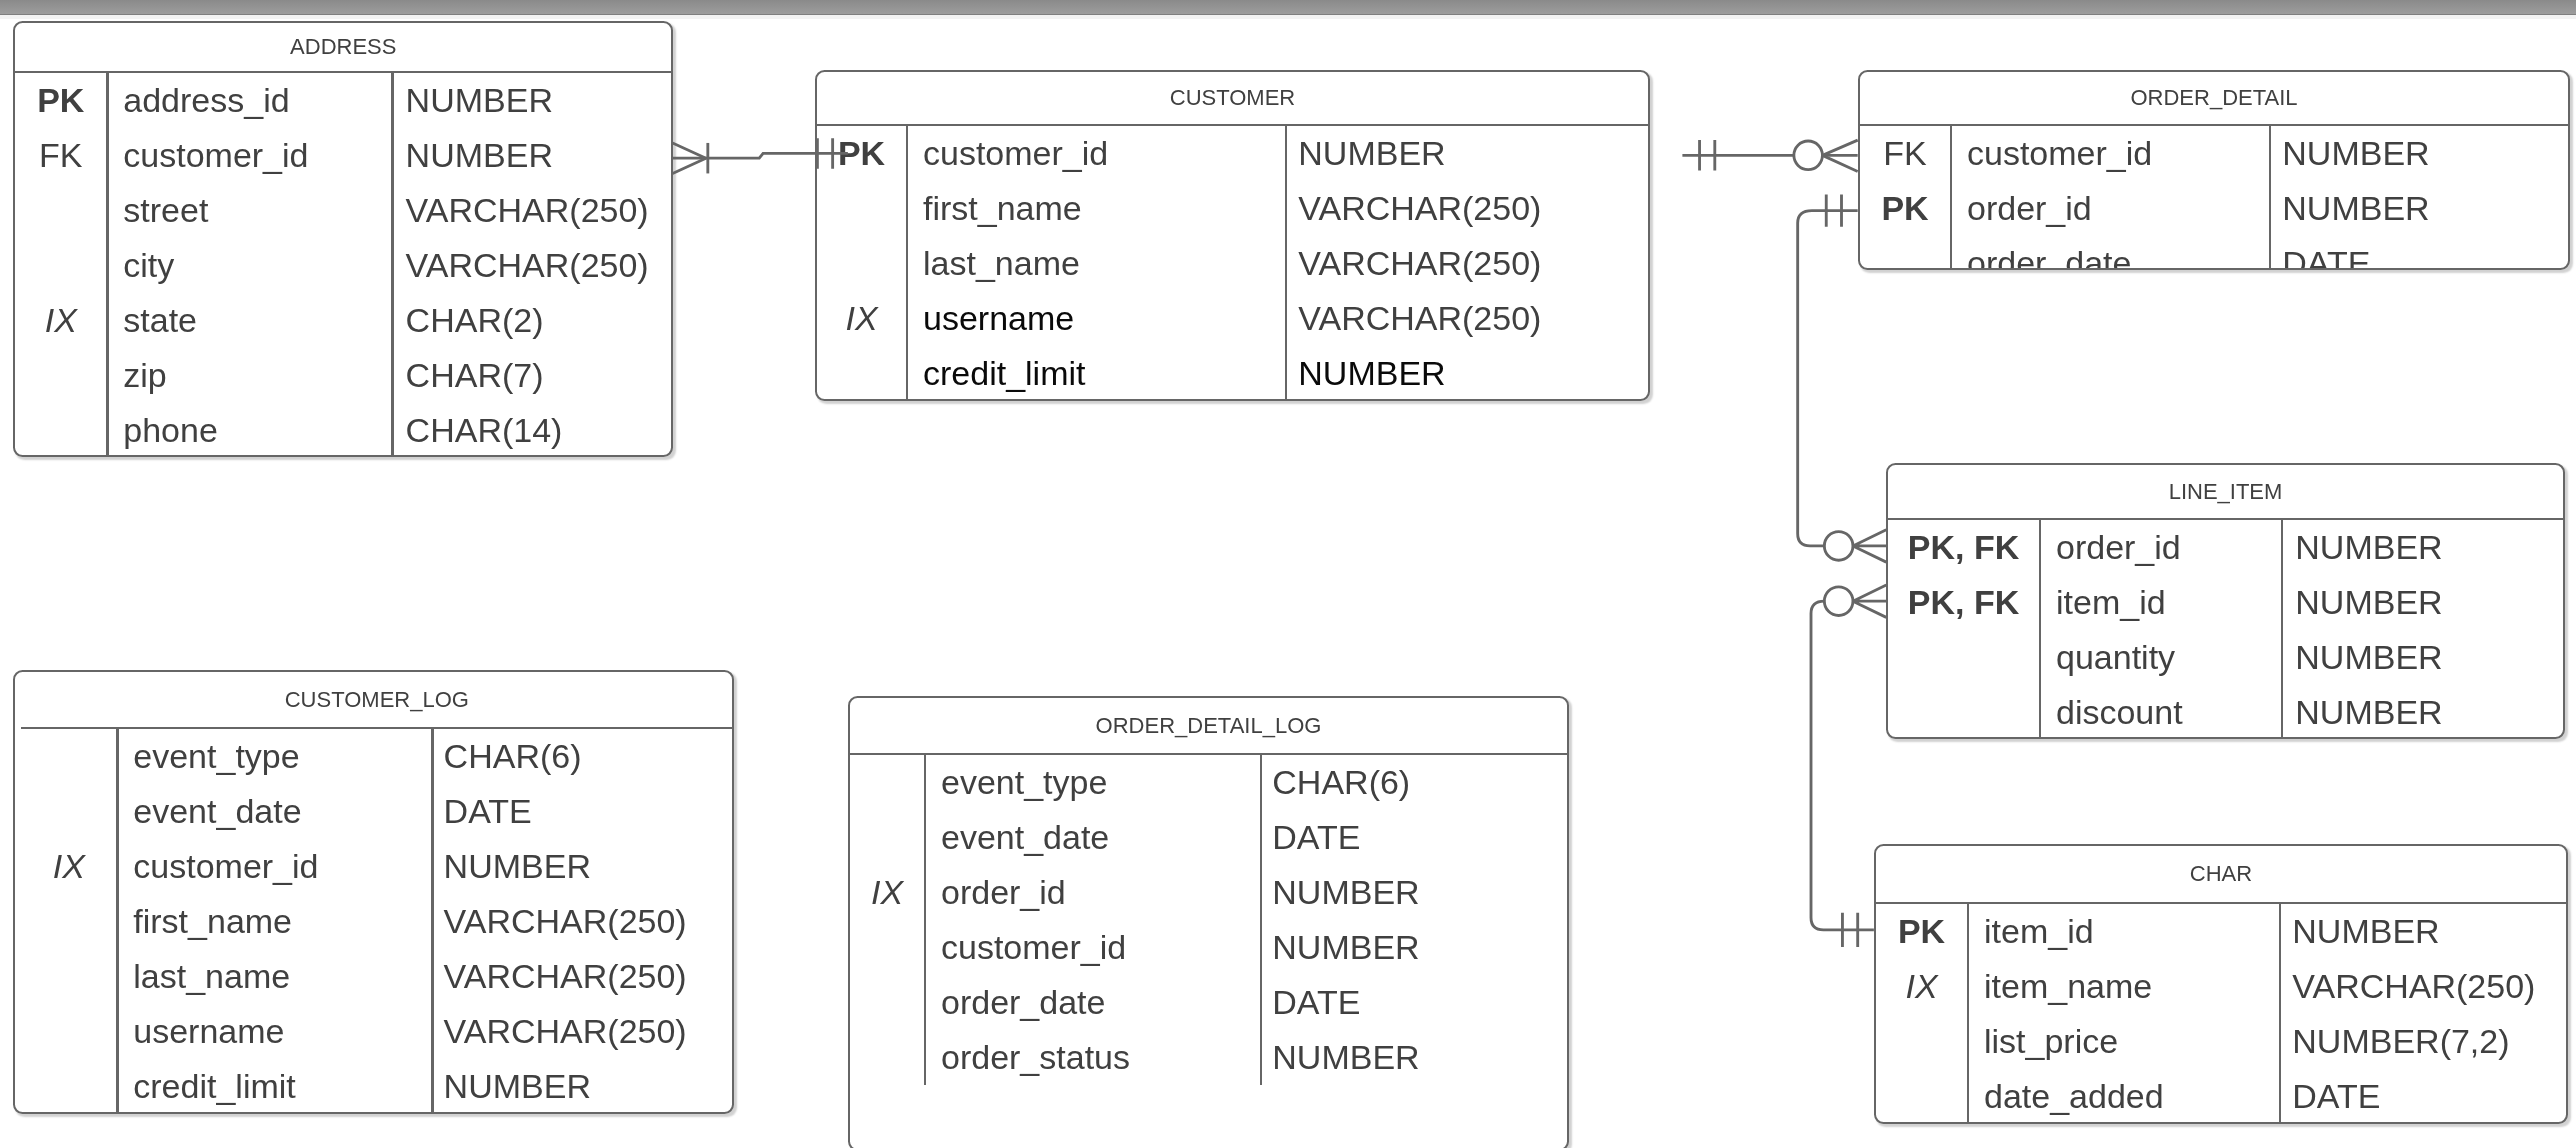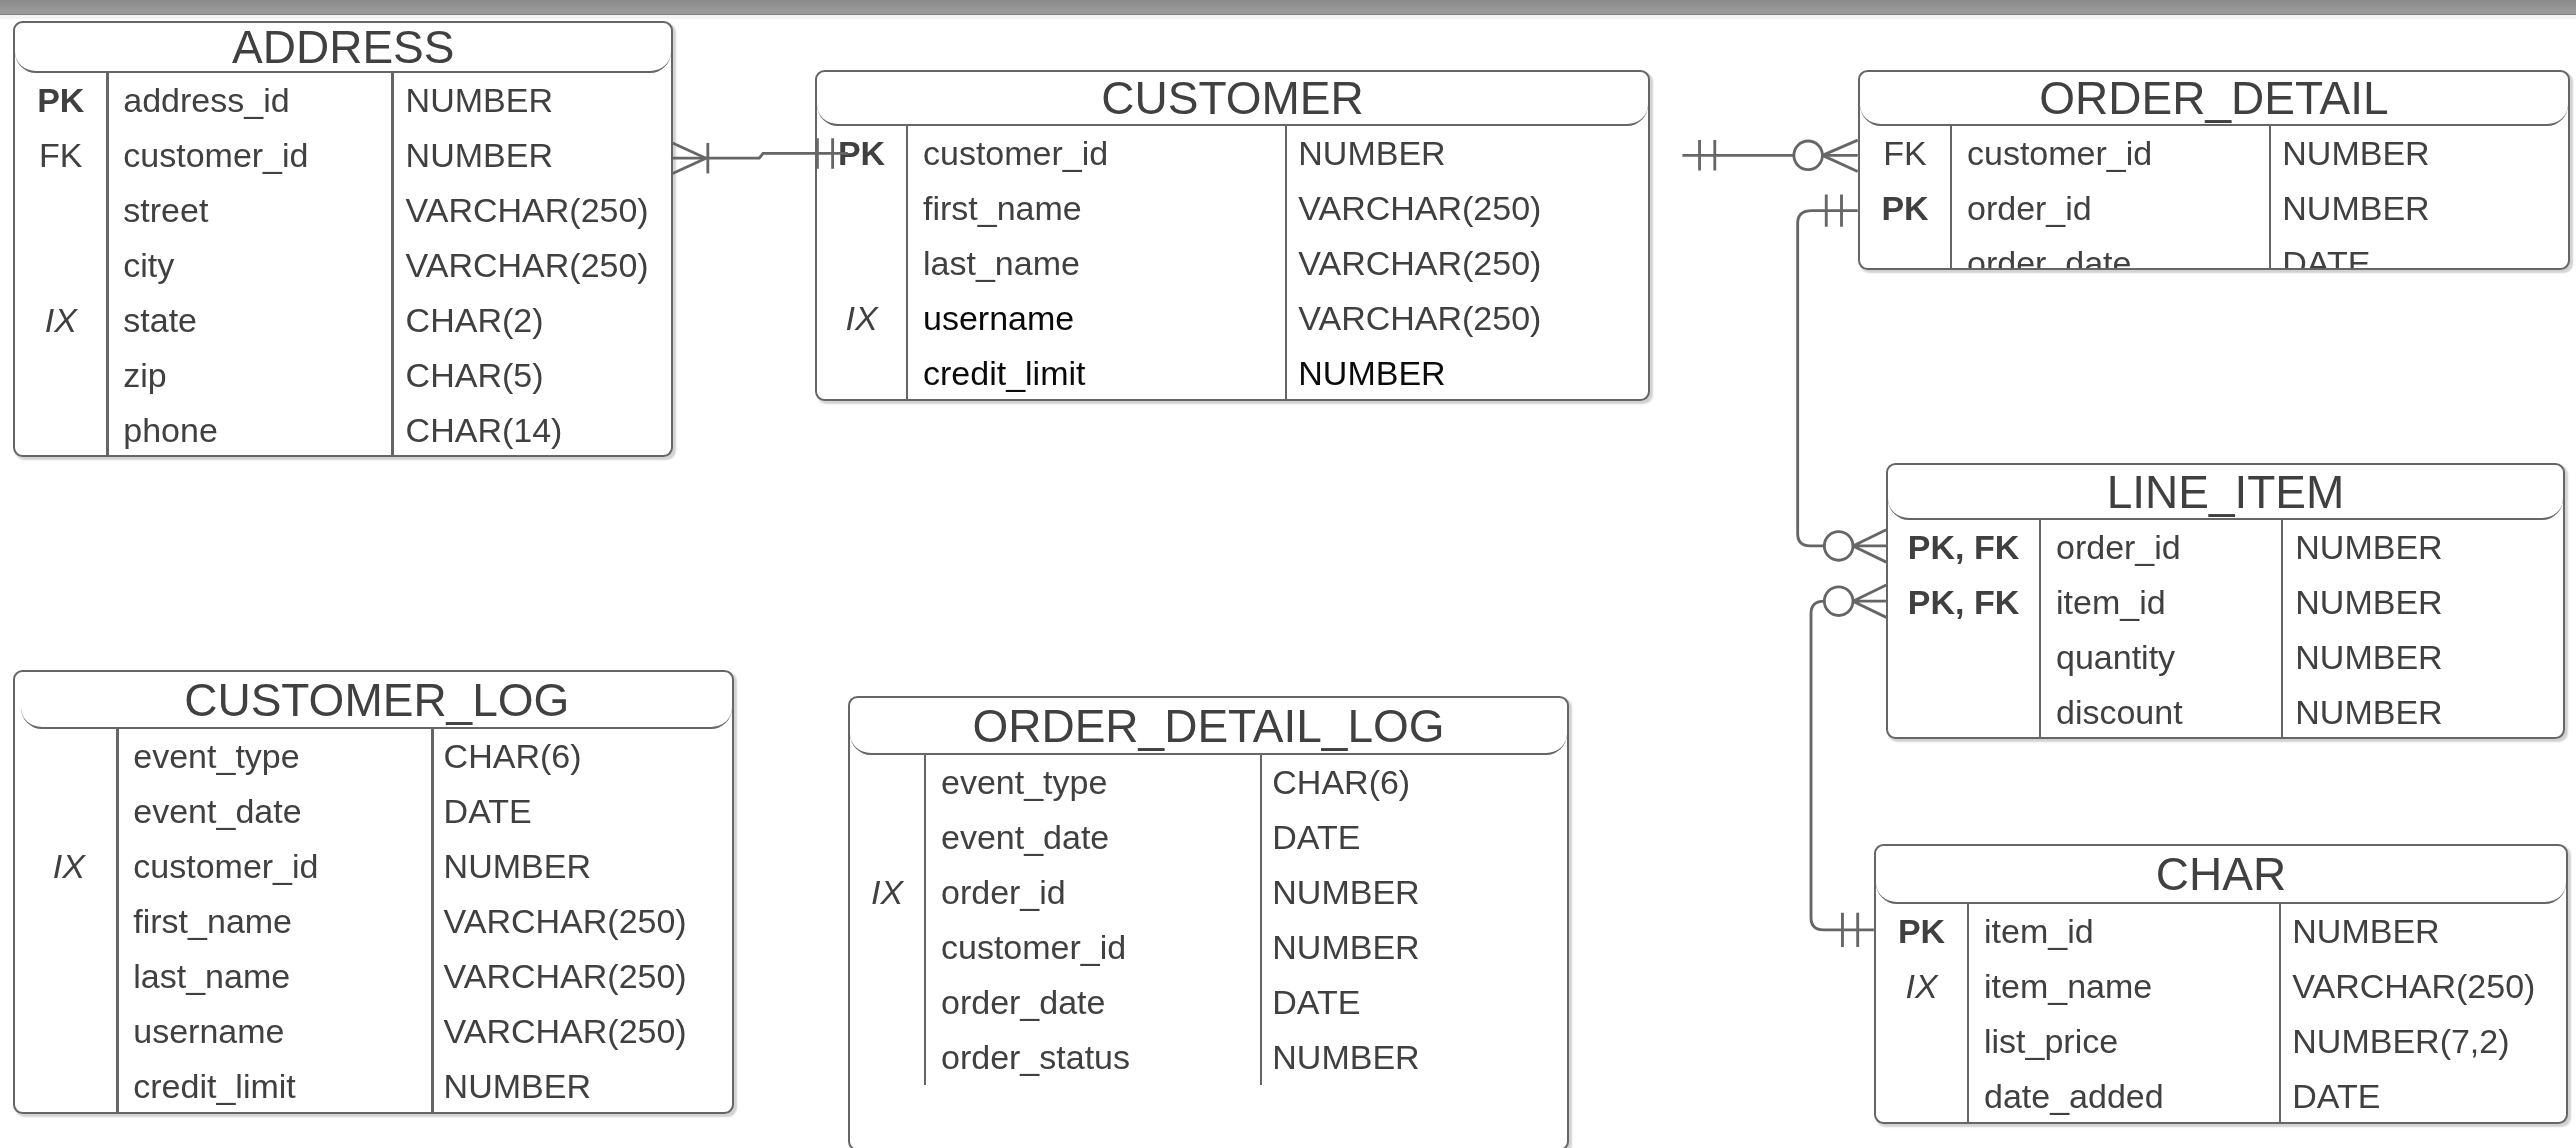--- a/index.html
+++ b/index.html
@@ -18,22 +18,22 @@
     background:#f3f3f3;
   }
   .entity{
     position:absolute;background:#ffffff;
     border:2.9px solid #666666;border-radius:9.5px;
     box-shadow:2.9px 2.9px 1.9px rgba(0,0,0,0.18);
     box-sizing:border-box;overflow:hidden;
   }
   .entity .title{
     height:var(--th);display:flex;align-items:center;justify-content:center;
-    font-size:46px;color:#404040;border-bottom:2.9px solid #666666;
-    box-sizing:border-box;white-space:nowrap;border-radius:21px;
+    font-size:22px;color:#404040;border-bottom:2.9px solid #666666;
+    box-sizing:border-box;white-space:nowrap;
   }
   .entity .rows{position:relative;}
   .row{display:flex;height:55px;align-items:center;font-size:34px;color:#404040;}
   .cell{white-space:nowrap;overflow:visible;}
   .cell-key{width:var(--kw);flex:none;display:flex;align-items:center;justify-content:center;}
   .cell-name{width:var(--nw);flex:none;padding-left:17px;box-sizing:border-box;}
   .cell-type{flex:1;padding-left:13.3px;box-sizing:border-box;}
   .k-bold{font-weight:bold;}
   .k-italic{font-style:italic;}
   .black{color:#0a0a0a;}
@@ -72,21 +72,21 @@
         <div class="cell cell-type">VARCHAR(250)</div>
       </div>
       <div class="row">
         <div class="cell cell-key k-italic">IX</div>
         <div class="cell cell-name">state</div>
         <div class="cell cell-type">CHAR(2)</div>
       </div>
       <div class="row">
         <div class="cell cell-key"></div>
         <div class="cell cell-name">zip</div>
-        <div class="cell cell-type">CHAR(5)</div>
+        <div class="cell cell-type">CHAR(7)</div>
       </div>
       <div class="row">
         <div class="cell cell-key"></div>
         <div class="cell cell-name">phone</div>
         <div class="cell cell-type">CHAR(14)</div>
       </div>
       <div class="vdiv" style="left: 91px;"></div>
       <div class="vdiv" style="left: 376px;"></div>
     </div>
 </div>

